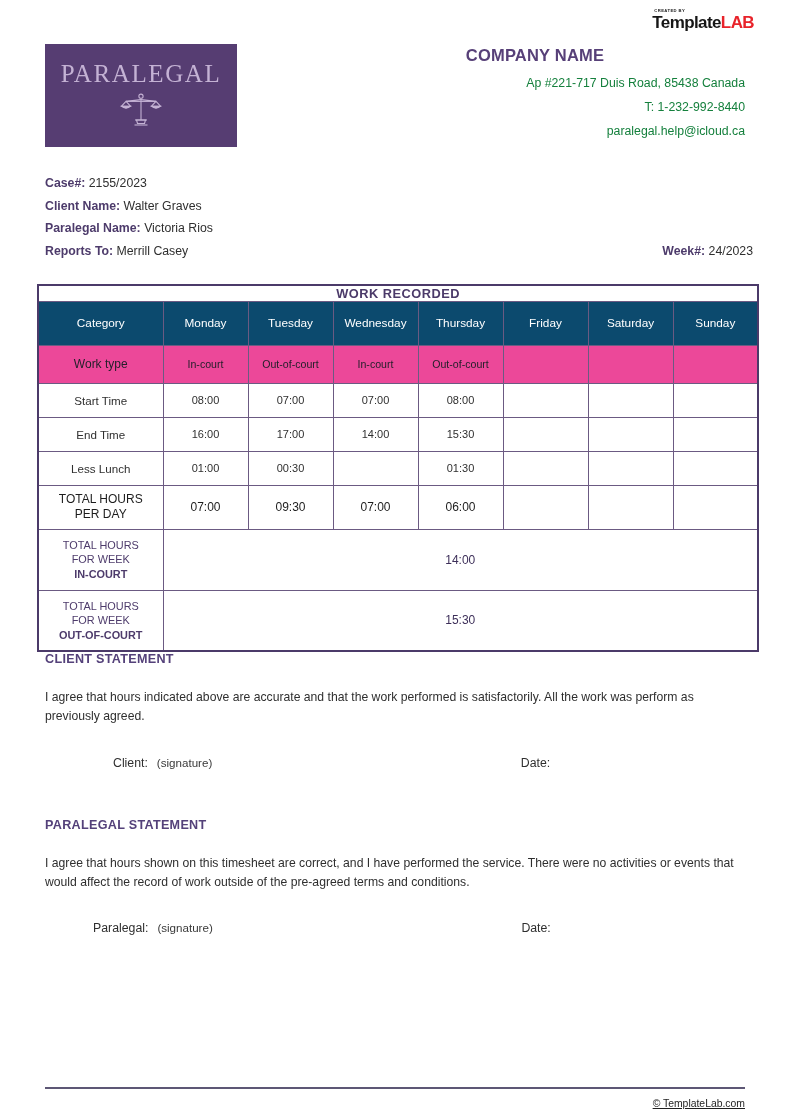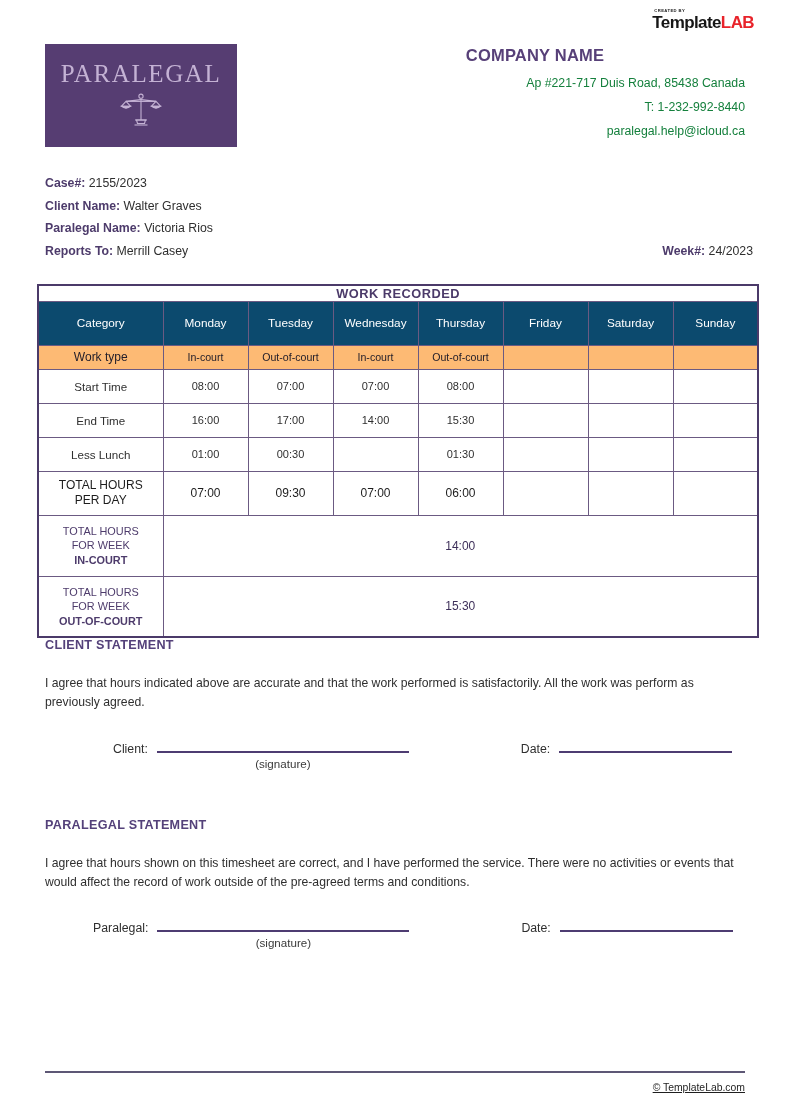--- a/index.html
+++ b/index.html
@@ -112,22 +112,22 @@
     font-weight: bold !important;
     letter-spacing: 0.5px;
   }
   .head-cell {
     height: 44px;
     background: #0c4a6e;
     color: #ffffff;
     font-size: 11.8px;
   }
   .wt-cell {
-    height: 24px;
-    background: #fdba74;
+    height: 38px;
+    background: #ec4899;
     color: #25202b;
     font-size: 10.6px;
   }
   .wt-cell.cat { font-size: 12px; }
   .data-cell { height: 34px; font-size: 11px; color: #2f2f2f; }
   .data-cell.cat { font-size: 11.6px; }
   .total-row td { height: 44px; font-size: 12px; font-weight: bold; color: #1d1d1d; }
   .total-row td.cat { font-size: 12px; line-height: 1.25; }
   .week-cell {
     height: 61px;
@@ -151,34 +151,34 @@
     font-size: 12.2px;
     color: #2f2f2f;
     line-height: 1.52;
   }
   .sig-row {
     display: flex;
     align-items: flex-start;
   }
   .sig-group { display: flex; align-items: baseline; }
   .sig-label { font-size: 12.3px; color: #2f2f2f; white-space: nowrap; }
-  .sig-field { display: flex; flex-direction: column; }
+  .sig-field { display: flex; flex-direction: row; }
   .sig-line { border-bottom: 2.2px solid #4e3c72; height: 15px; }
   .sig-hint {
     font-size: 11.6px;
     color: #3a3a3a;
     text-align: center;
     margin-top: 4px;
   }
 
   
   .footer {
     position: absolute;
     left: 45px; right: 45px;
-    bottom: 24px;
+    bottom: 8px;
   }
   .footer-rule { border-top: 2px solid #5d5775; margin-bottom: 9px; }
   .footer-text {
     text-align: right;
     font-size: 10.4px;
     color: #1f1f1f;
     text-decoration: underline;
   }
 </style>
 </head>

